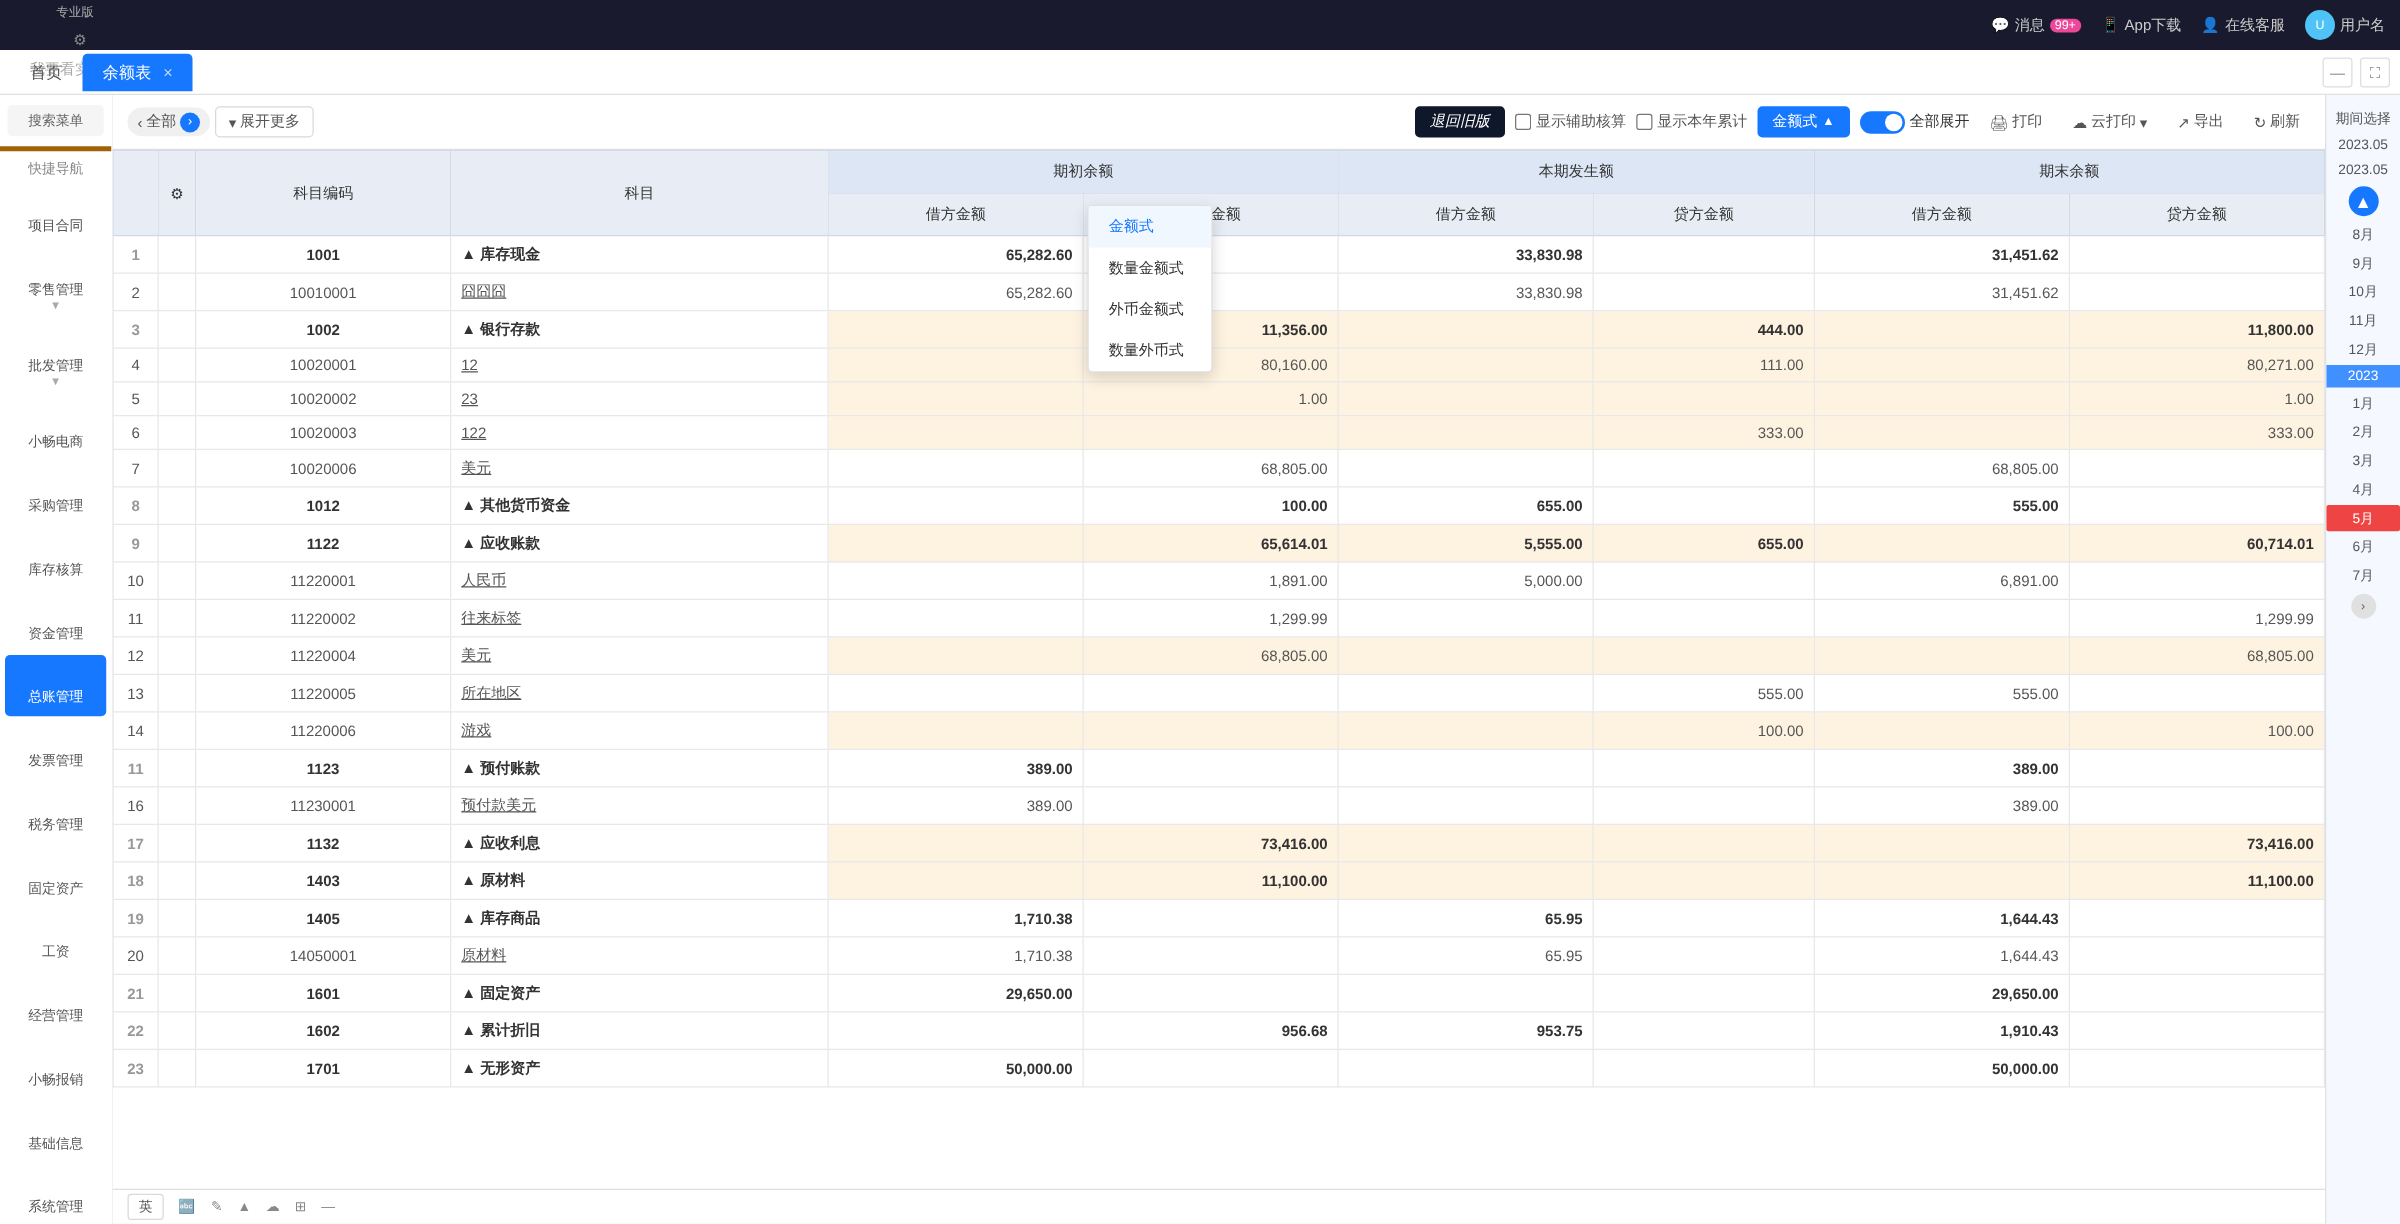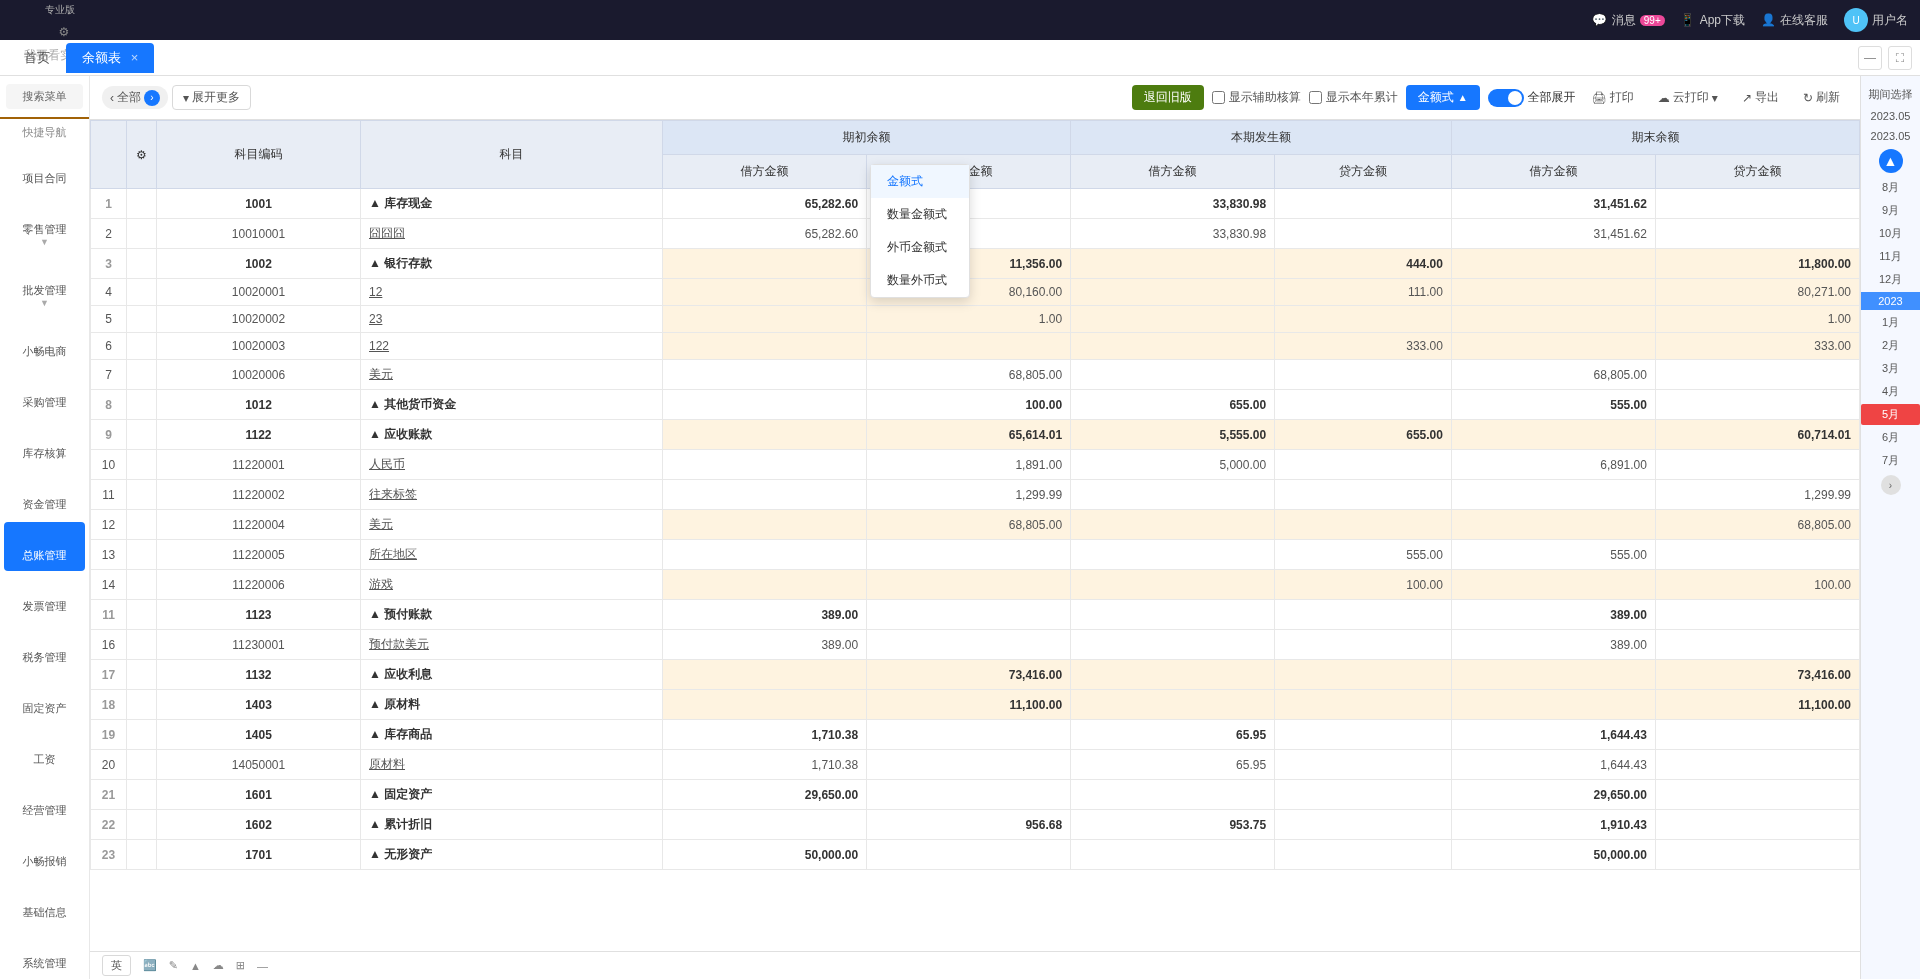--- a/index.html
+++ b/index.html
@@ -21,38 +21,38 @@
     .tab-item.home { background: none; color: #555; }
     .tab-close { margin-left: 6px; color: rgba(255,255,255,0.7); cursor: pointer; }
     .tab-bar-right { margin-left: auto; display: flex; gap: 6px; }
     .tab-ctrl-btn { width: 24px; height: 24px; display: flex; align-items: center; justify-content: center; cursor: pointer; color: #888; border: 1px solid #ddd; border-radius: 3px; }
 
     
     .main-layout { display: flex; height: calc(100vh - 76px); }
 
     
     .sidebar { width: 90px; background: #fff; border-right: 1px solid #e8e8e8; display: flex; flex-direction: column; overflow-y: auto; }
-    .sidebar-search { padding: 8px 6px; border-bottom: 2px solid #a16207; }
+    .sidebar-search { padding: 8px 6px; border-bottom: 4px solid #a16207; }
     .sidebar-search-btn { width: 100%; padding: 5px; background: #f5f5f5; border: none; border-radius: 4px; cursor: pointer; font-size: 11px; color: #666; text-align: center; }
     .sidebar-nav-label { padding: 6px 8px 4px; font-size: 11px; color: #888; text-align: center; cursor: pointer; }
     .sidebar-item { padding: 8px 4px; text-align: center; cursor: pointer; font-size: 12px; color: #555; border-radius: 4px; margin: 1px 4px; }
     .sidebar-item.active { background: #1677ff; color: white; }
     .sidebar-item-text { font-size: 11px; margin-top: 18px; }
     .sidebar-settings { margin-top: auto; padding: 8px; text-align: center; border-top: 1px solid #f0f0f0; cursor: pointer; color: #888; }
 
     
     .content { flex: 1; display: flex; flex-direction: column; overflow: hidden; position: relative; }
 
     
     .toolbar { height: 44px; background: #fff; border-bottom: 1px solid #e0e0e0; display: flex; align-items: center; padding: 0 12px; gap: 8px; }
     .breadcrumb-area { display: flex; align-items: center; gap: 4px; }
     .breadcrumb-btn { padding: 3px 8px; background: #f0f0f0; border-radius: 12px; font-size: 12px; color: #555; cursor: pointer; display: flex; align-items: center; gap: 3px; }
     .expand-btn { padding: 3px 10px; background: #fff; border: 1px solid #d9d9d9; border-radius: 4px; font-size: 12px; color: #555; cursor: pointer; display: flex; align-items: center; gap: 3px; }
     .toolbar-right { margin-left: auto; display: flex; align-items: center; gap: 8px; }
-    .btn-back { padding: 4px 12px; background: #4d7c0f; color: white; border: none; border-radius: 4px; cursor: pointer; font-size: 12px; }
+    .btn-back { padding: 4px 12px; background: #0f172a; color: white; border: none; border-radius: 4px; cursor: pointer; font-size: 12px; font-style: italic; }
     .checkbox-label { display: flex; gap: 4px; font-size: 12px; color: #555; cursor: pointer; }
     .checkbox-label input { cursor: pointer; }
     .btn-mode { padding: 4px 12px; background: #1677ff; color: white; border: none; border-radius: 4px; cursor: pointer; font-size: 12px; display: flex; align-items: center; gap: 4px; position: relative; }
     .mode-dropdown-indicator { font-size: 10px; }
     .toggle-switch { display: flex; align-items: center; gap: 4px; }
     .toggle { width: 36px; height: 18px; background: #1677ff; border-radius: 9px; position: relative; cursor: pointer; }
     .toggle-knob { width: 14px; height: 14px; background: white; border-radius: 50%; position: absolute; top: 2px; right: 2px; }
     .toggle-label { font-size: 12px; color: #333; }
     .icon-btn { padding: 4px 8px; background: none; border: none; cursor: pointer; font-size: 12px; color: #555; display: flex; align-items: center; gap: 3px; }
 

